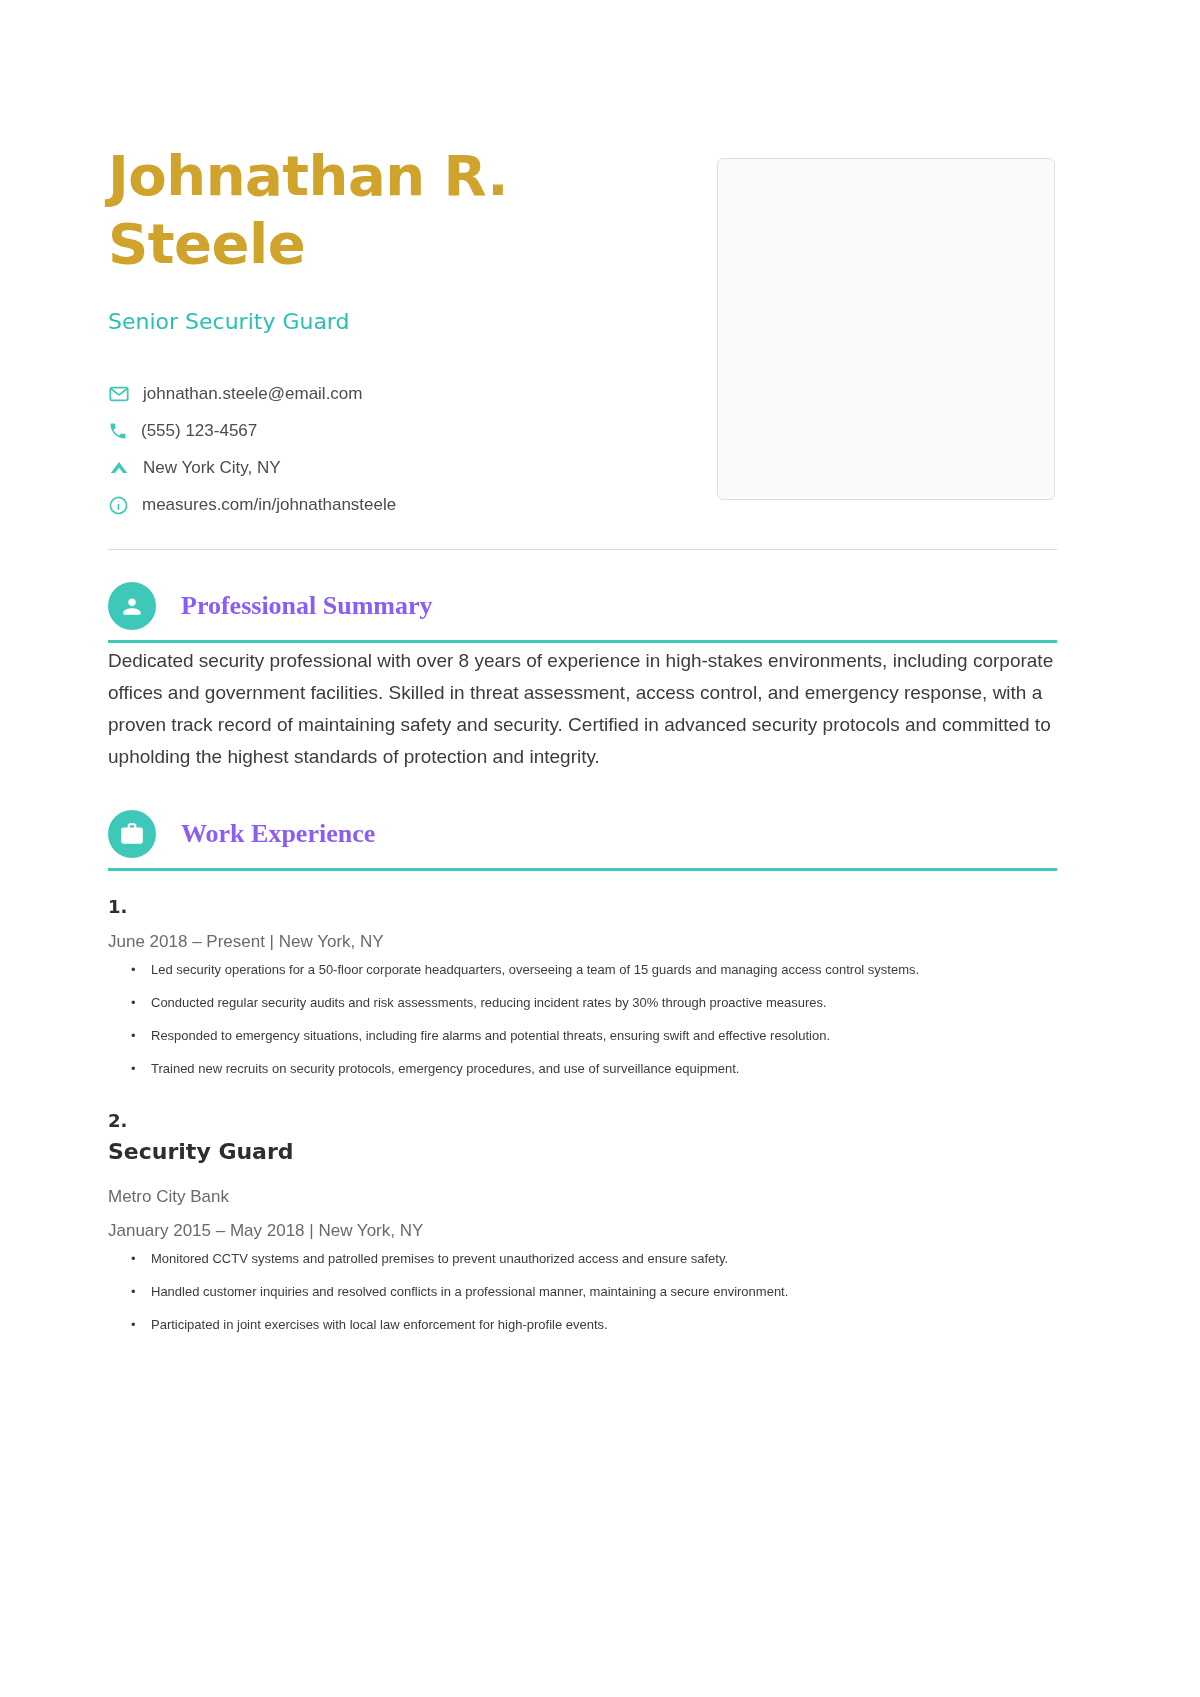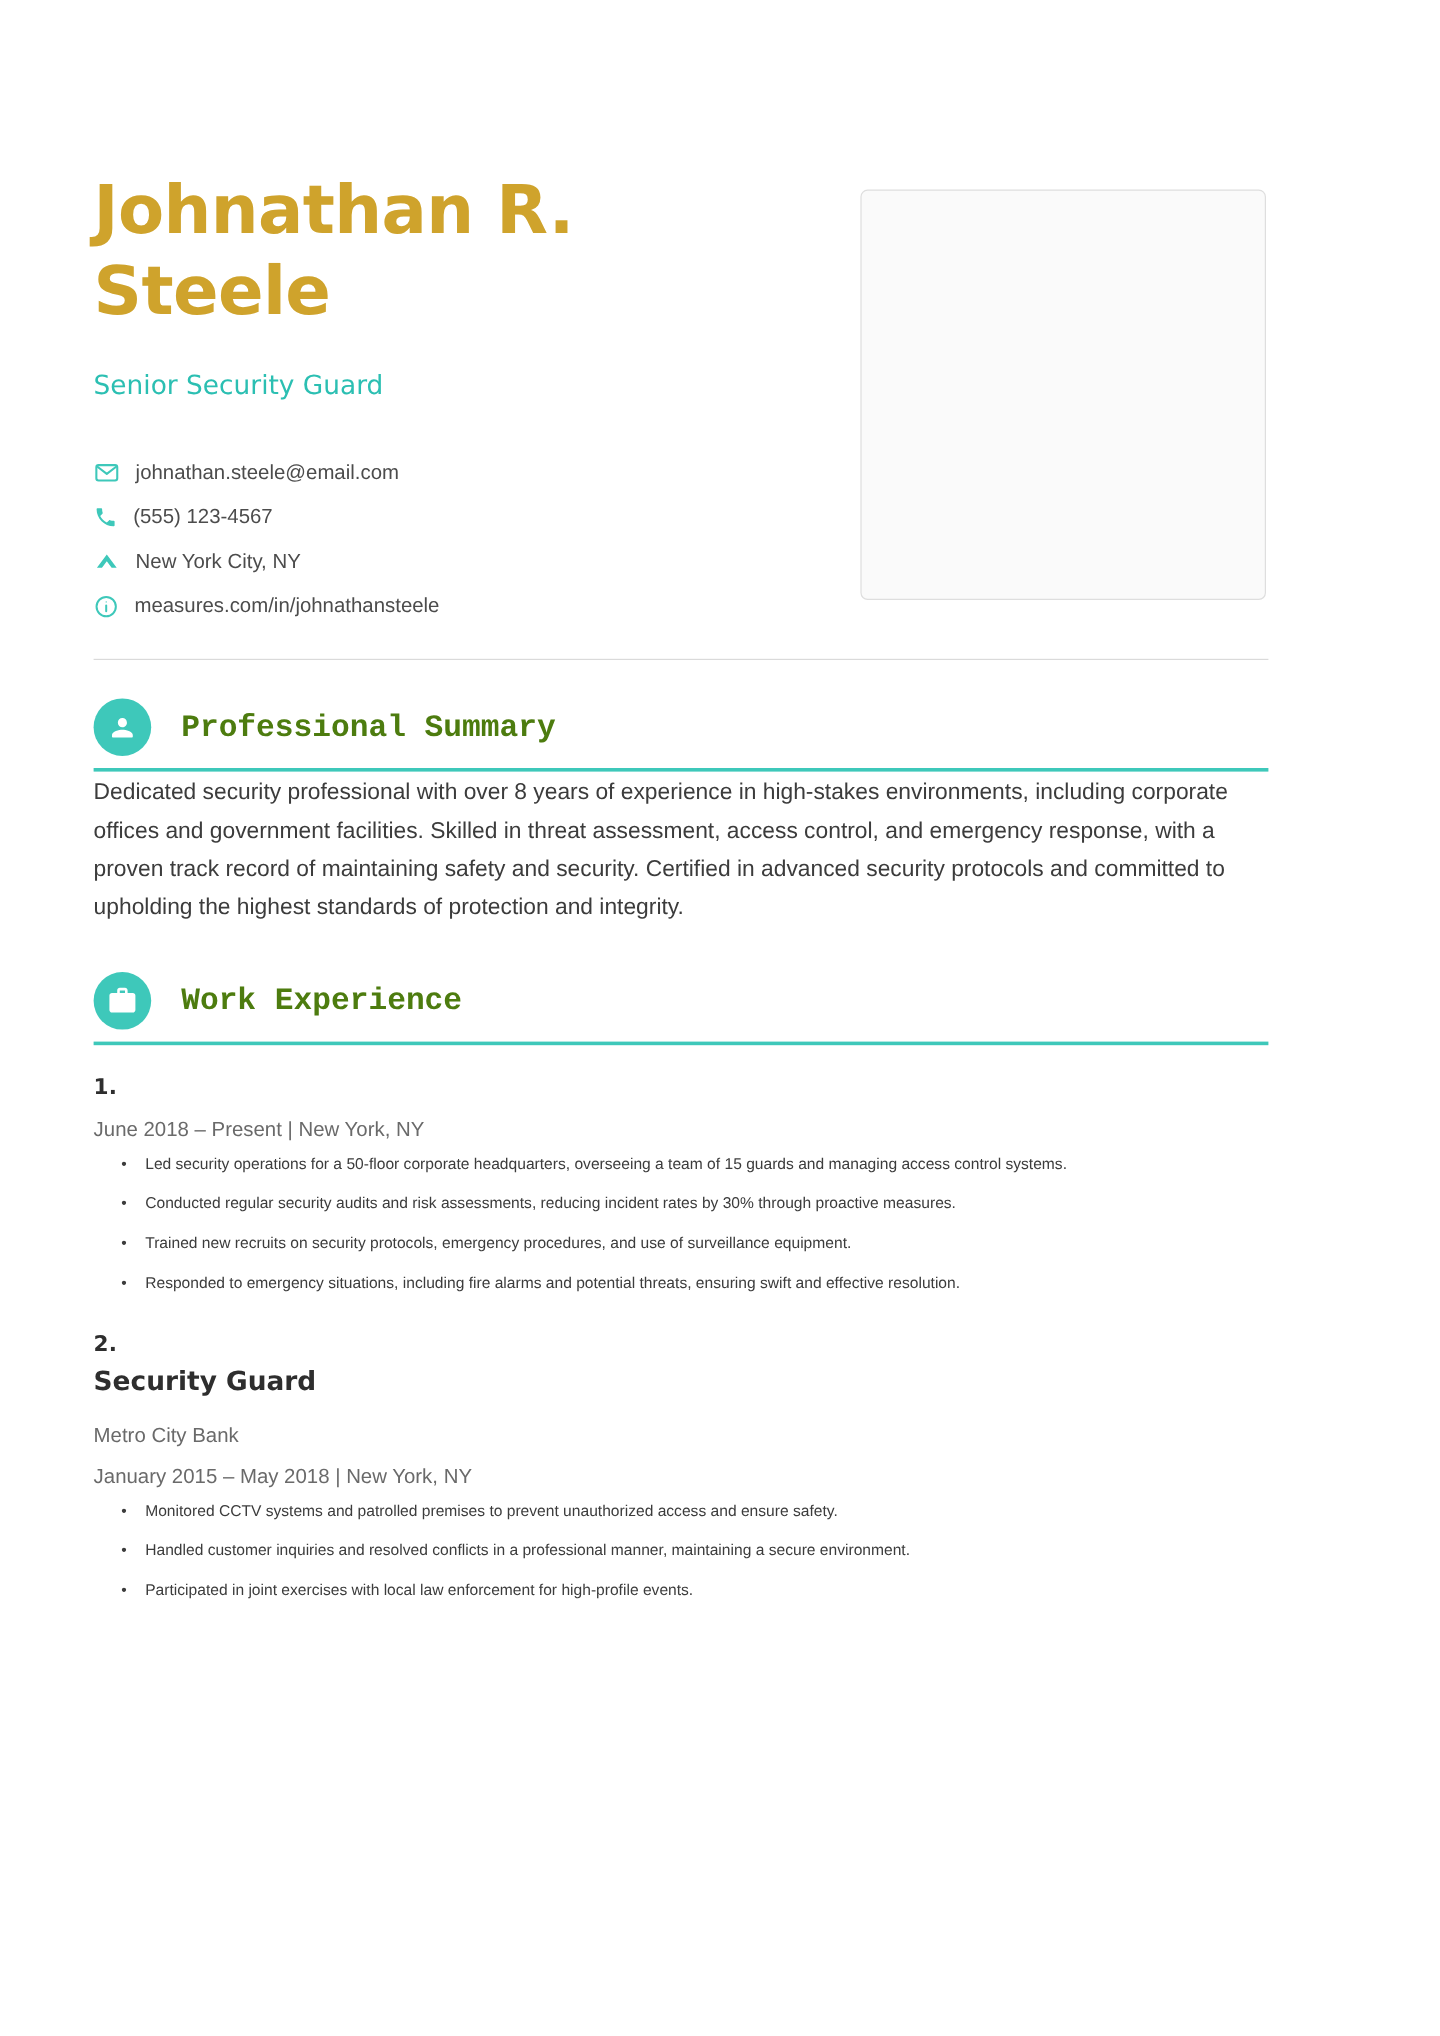--- a/index.html
+++ b/index.html
@@ -4,21 +4,21 @@
 <style>
   * { margin:0; padding:0; box-sizing:border-box; }
   html,body { background:#ffffff; }
   .page {
     position:relative;
     width:1200px; height:1697px;
     overflow:hidden;
     background:#ffffff;
     font-family:"Liberation Sans", sans-serif;
   }
-  .content { padding:142px 143px 0 78px; }
+  .content { padding:142px 143px 0 108px; }
 
   
   .name {
     font-family:"DejaVu Sans","Liberation Sans",sans-serif;
     font-size:56px; line-height:68px; font-weight:700;
     color:#CFA32C; max-width:520px; letter-spacing:-0.5px;
   }
   .job-subtitle {
     margin-top:30px;
     font-family:"DejaVu Sans","Liberation Sans",sans-serif;
@@ -48,22 +48,22 @@
 
   
   .section-head { display:flex; align-items:center; gap:25px; margin-top:32px; }
   .section-head.work { margin-top:37px; }
   .section-icon {
     width:48px; height:48px; border-radius:50%;
     background:#3EC8BA; flex:0 0 48px;
     display:flex; align-items:center; justify-content:center;
   }
   .section-title {
-    font-family:Liberation Mono, monospace;
-    font-size:26px; font-weight:700; color:#4d7c0f;
+    font-family:Liberation Serif, serif;
+    font-size:26px; font-weight:700; color:#8b5cf6;
   }
   .section-underline { height:3px; background:#3EC8BA; margin-top:10px; }
 
   .summary-text {
     margin-top:2px;
     font-size:19px; line-height:32px; color:#3C3C3C;
   }
 
   
   .job-number {
@@ -164,22 +164,22 @@
       <h2 class="section-title">Work Experience</h2>
     </div>
     <div class="section-underline"></div>
 
     <div>
       <div class="job-number">1.</div>
       <div class="job-dates">June 2018 – Present | New York, NY</div>
       <ul class="job-bullets">
         <li>Led security operations for a 50-floor corporate headquarters, overseeing a team of 15 guards and managing access control systems.</li>
         <li>Conducted regular security audits and risk assessments, reducing incident rates by 30% through proactive measures.</li>
+        <li>Responded to emergency situations, including fire alarms and potential threats, ensuring swift and effective resolution.</li>
         <li>Trained new recruits on security protocols, emergency procedures, and use of surveillance equipment.</li>
-        <li>Responded to emergency situations, including fire alarms and potential threats, ensuring swift and effective resolution.</li>
       </ul>
     </div>
 
     <div>
       <div class="job-number">2.</div>
       <div class="job-title">Security Guard</div>
       <div class="job-company">Metro City Bank</div>
       <div class="job-dates">January 2015 – May 2018 | New York, NY</div>
       <ul class="job-bullets">
         <li>Monitored CCTV systems and patrolled premises to prevent unauthorized access and ensure safety.</li>

